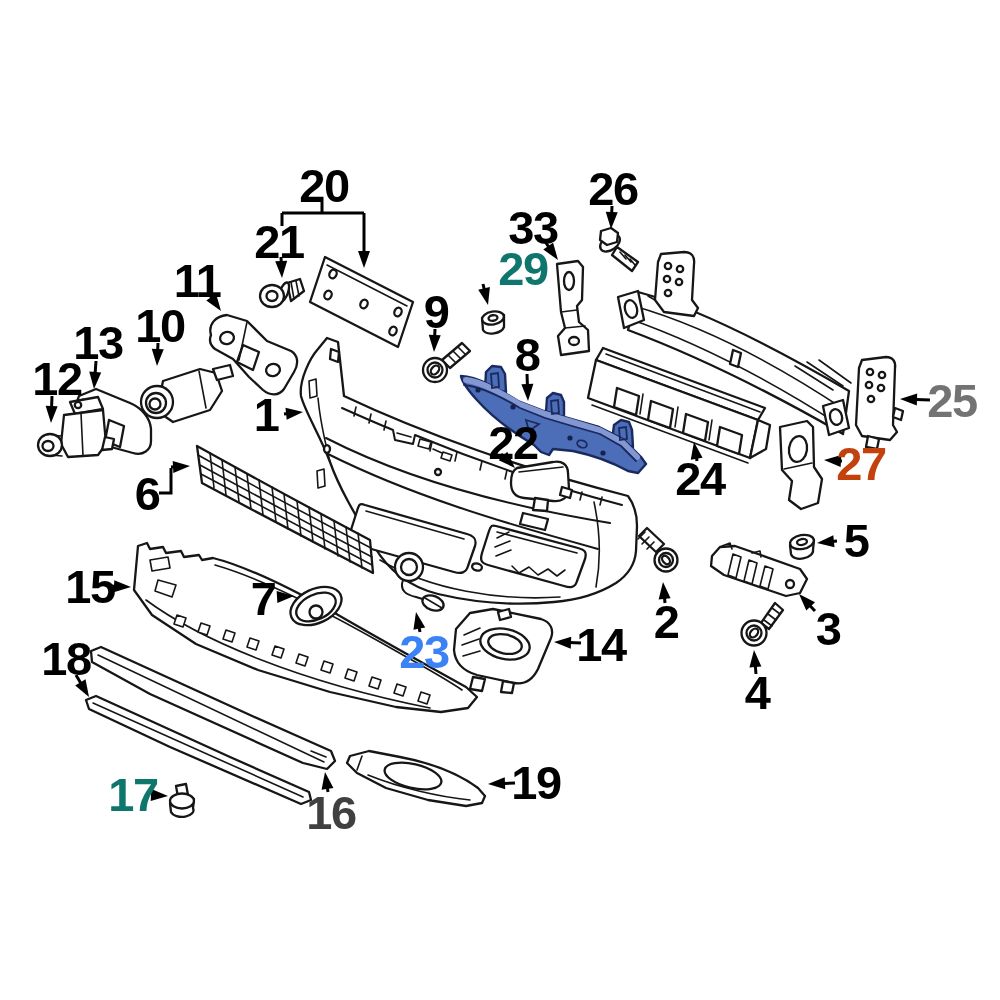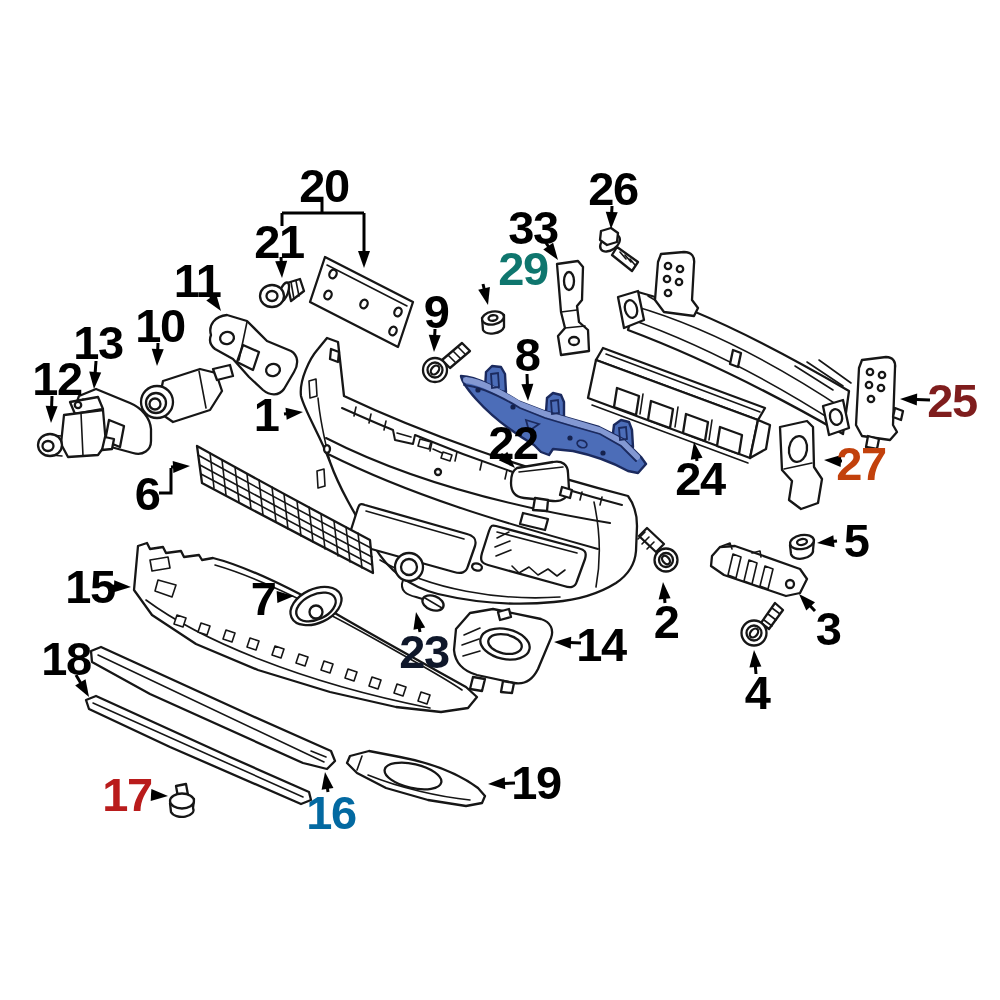--- a/index.html
+++ b/index.html
@@ -364,28 +364,28 @@
       <div class="callout-label" style="left: 147px; top: 493px; color: rgb(0, 0, 0);">6</div>
       <div class="callout-label" style="left: 263px; top: 598px; color: rgb(0, 0, 0);">7</div>
       <div class="callout-label" style="left: 527px; top: 354px; color: rgb(0, 0, 0);">8</div>
       <div class="callout-label" style="left: 436px; top: 311px; color: rgb(0, 0, 0);">9</div>
       <div class="callout-label" style="left: 160px; top: 325px; color: rgb(0, 0, 0);">10</div>
       <div class="callout-label" style="left: 197px; top: 280px; color: rgb(0, 0, 0);">11</div>
       <div class="callout-label" style="left: 57px; top: 378px; color: rgb(0, 0, 0);">12</div>
       <div class="callout-label" style="left: 98px; top: 342px; color: rgb(0, 0, 0);">13</div>
       <div class="callout-label" style="left: 601px; top: 644px; color: rgb(0, 0, 0);">14</div>
       <div class="callout-label" style="left: 90px; top: 586px; color: rgb(0, 0, 0);">15</div>
-      <div class="callout-label" style="left: 331px; top: 812px; color: #0369a1;">16</div>
-      <div class="callout-label" style="left: 127px; top: 794px; color: #b91c1c;">17</div>
+      <div class="callout-label" style="left: 331px; top: 812px; color: #404040;">16</div>
+      <div class="callout-label" style="left: 133px; top: 794px; color: #0f766e;">17</div>
       <div class="callout-label" style="left: 66px; top: 658px; color: rgb(0, 0, 0);">18</div>
       <div class="callout-label" style="left: 536px; top: 782px; color: rgb(0, 0, 0); text-align: center;">19</div>
       <div class="callout-label" style="left: 324px; top: 185px; color: rgb(0, 0, 0);">20</div>
       <div class="callout-label" style="left: 279px; top: 241px; color: rgb(0, 0, 0);">21</div>
       <div class="callout-label" style="left: 487px; top: 442px; color: rgb(0, 0, 0); margin-left: 26px;">22</div>
-      <div class="callout-label" style="left: 424px; top: 651px; color: #0f172a;">23</div>
+      <div class="callout-label" style="left: 424px; top: 651px; color: #3b82f6;">23</div>
       <div class="callout-label" style="left: 700px; top: 478px; color: rgb(0, 0, 0);">24</div>
-      <div class="callout-label" style="left: 952px; top: 400px; color: #7f1d1d;">25</div>
+      <div class="callout-label" style="left: 952px; top: 400px; color: #737373;">25</div>
       <div class="callout-label" style="left: 613px; top: 188px; color: rgb(0, 0, 0);">26</div>
       <div class="callout-label" style="left: 861px; top: 463px; color: #c2410c;">27</div>
       <div class="callout-label" style="left: 533px; top: 227px; color: rgb(0, 0, 0);">33</div>
       <div class="callout-label" style="left: 479px; top: 268px; color: #0f766e; margin-left: 44px;">29</div>
     </div>
 </div>
 
 </body></html>

